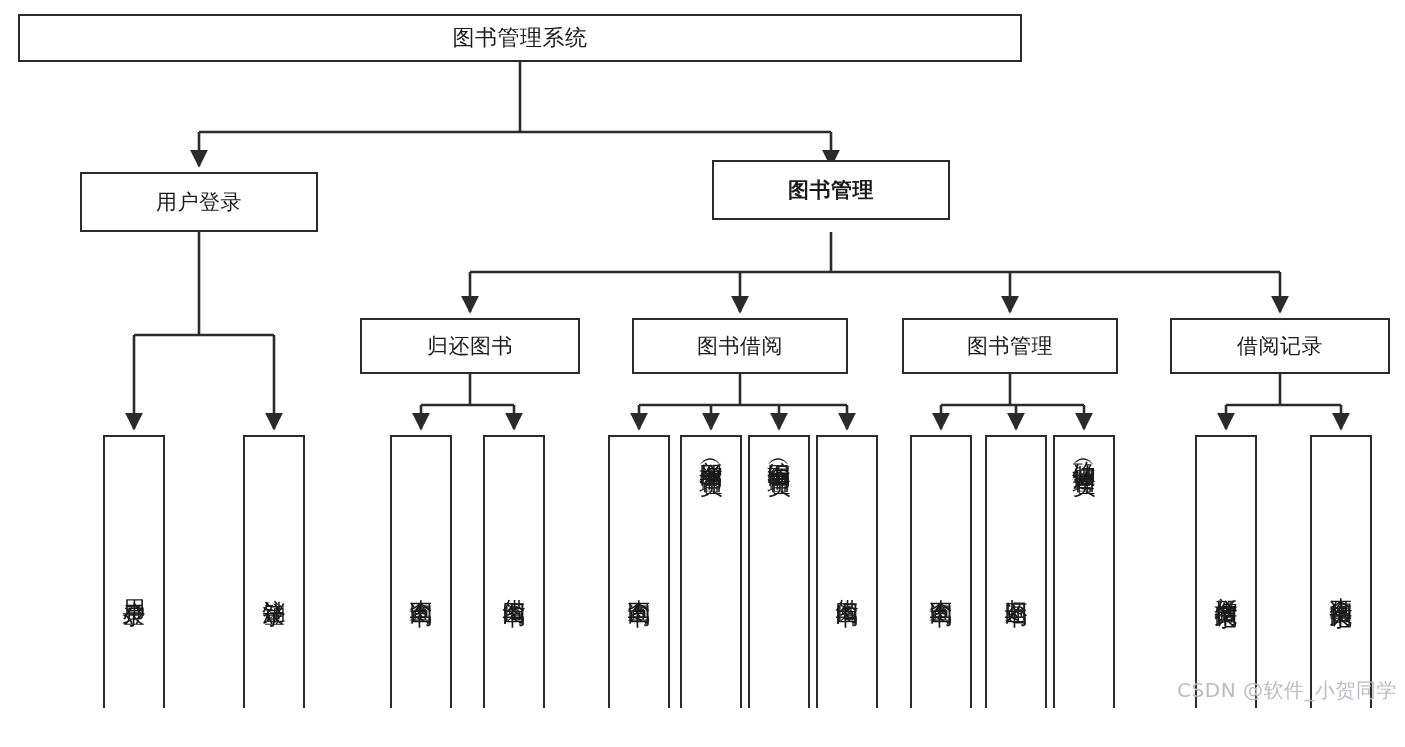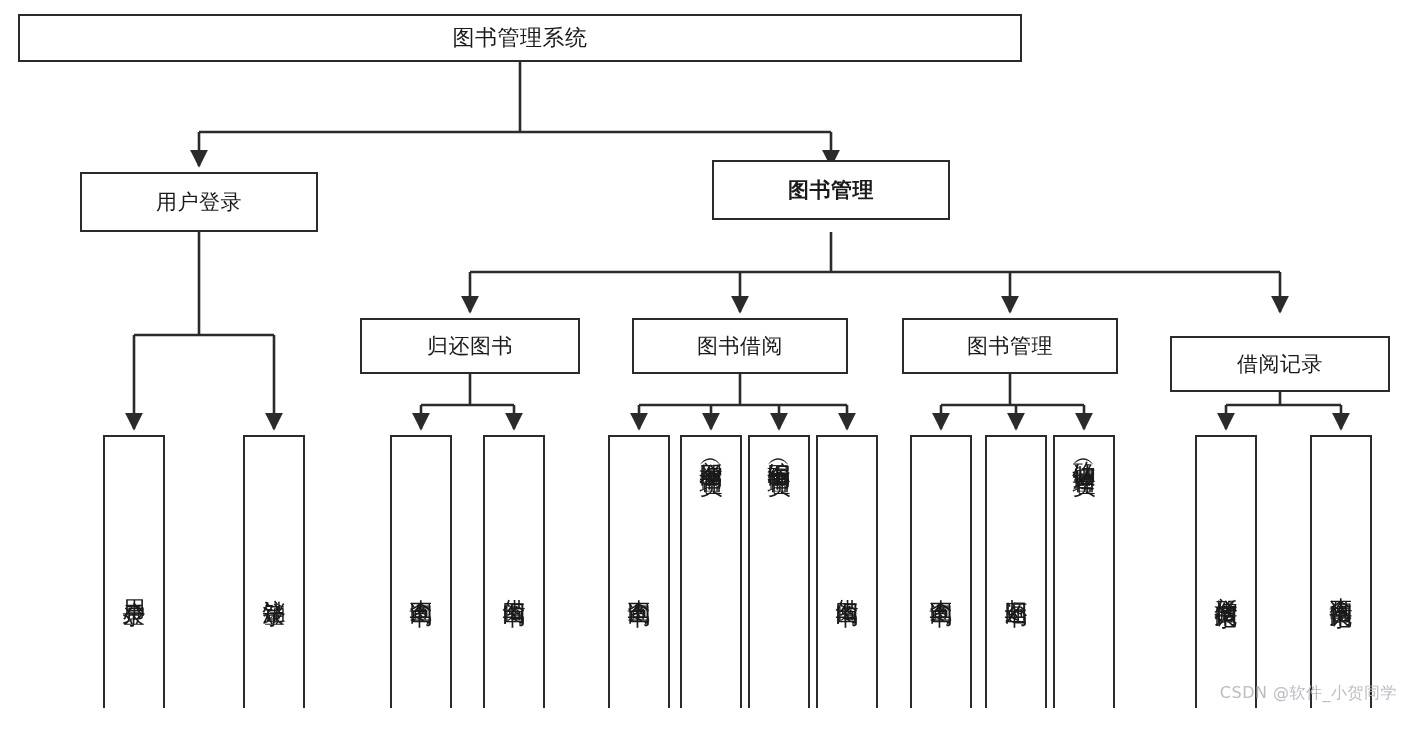--- a/index.html
+++ b/index.html
@@ -58,21 +58,21 @@
     white-space: nowrap;
     color: #1a1a1a;
   }
   .vlabel.mid {
     margin-top: 0;
   }
   .watermark {
     position: absolute;
     right: 8px;
     bottom: 4px;
-    font-size: 16px;
+    font-size: 20px;
     color: #b9bcc2;
     letter-spacing: 0.5px;
     white-space: nowrap;
     font-family: "DejaVu Sans", "Liberation Sans", sans-serif;
   }
 </style>
 </head>
 <body>
 
 <div id="canvas">
@@ -139,21 +139,21 @@
       </div>
       <div class="node h" style="left: 360px; top: 318px; width: 220px; height: 56px;">
         <span>归还图书</span>
       </div>
       <div class="node h" style="left: 632px; top: 318px; width: 216px; height: 56px;">
         <span>图书借阅</span>
       </div>
       <div class="node h" style="left: 902px; top: 318px; width: 216px; height: 56px;">
         <span>图书管理</span>
       </div>
-      <div class="node h" style="left: 1170px; top: 336px; width: 220px; height: 56px;">
+      <div class="node h" style="left: 1170px; top: 318px; width: 220px; height: 56px;">
         <span>借阅记录</span>
       </div>
       <div class="node v" style="left: 103px; top: 435px; width: 62px; height: 300px; align-items: center; padding-top: 0px;">
         <span class="vlabel mid">用户登录</span>
       </div>
       <div class="node v" style="left: 243px; top: 435px; width: 62px; height: 300px; align-items: center; padding-top: 0px;">
         <span class="vlabel mid">注销登录</span>
       </div>
       <div class="node v" style="left: 390px; top: 435px; width: 62px; height: 300px; align-items: center; padding-top: 0px;">
         <span class="vlabel mid">查询图书</span>

